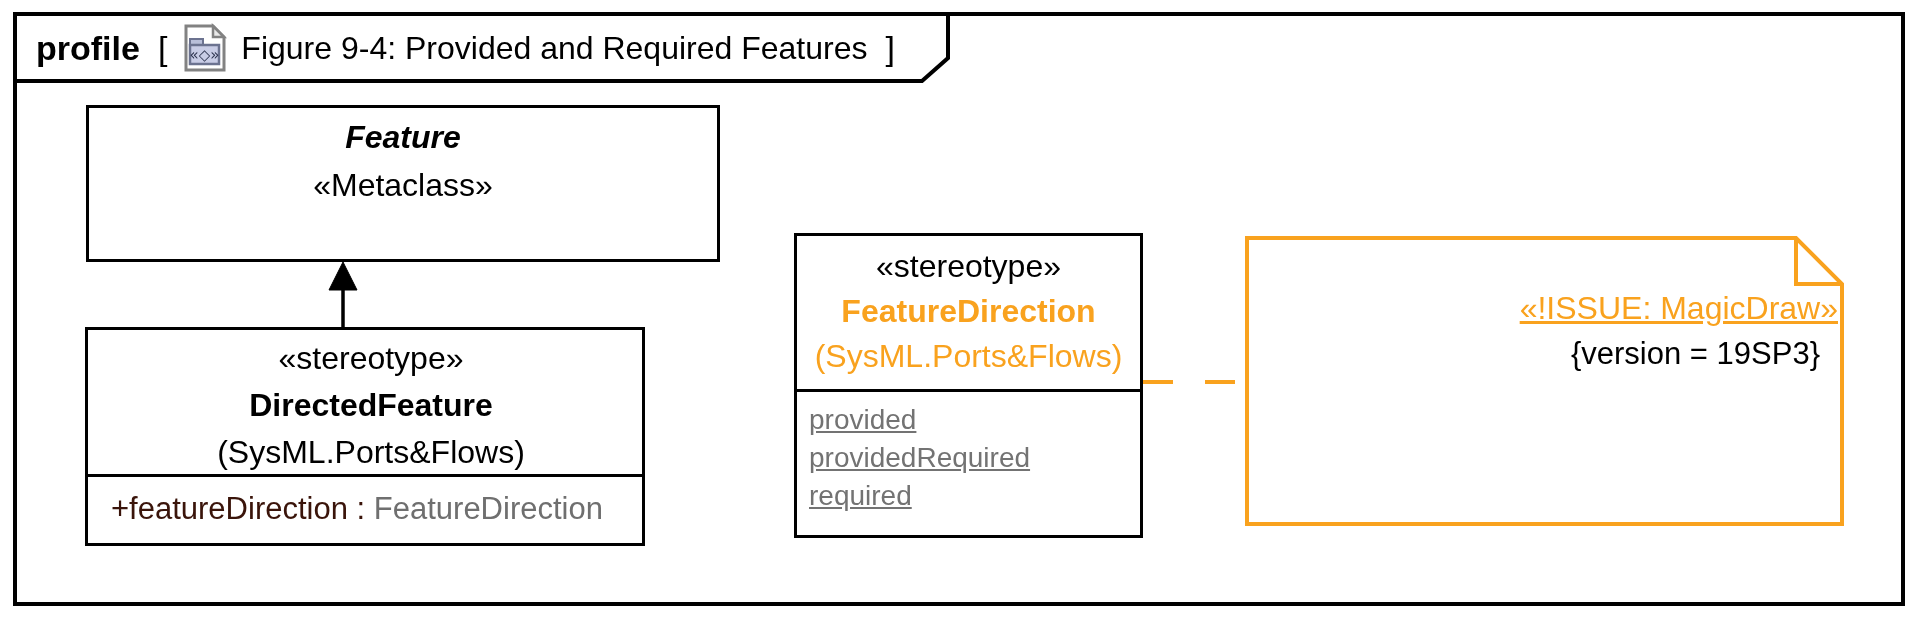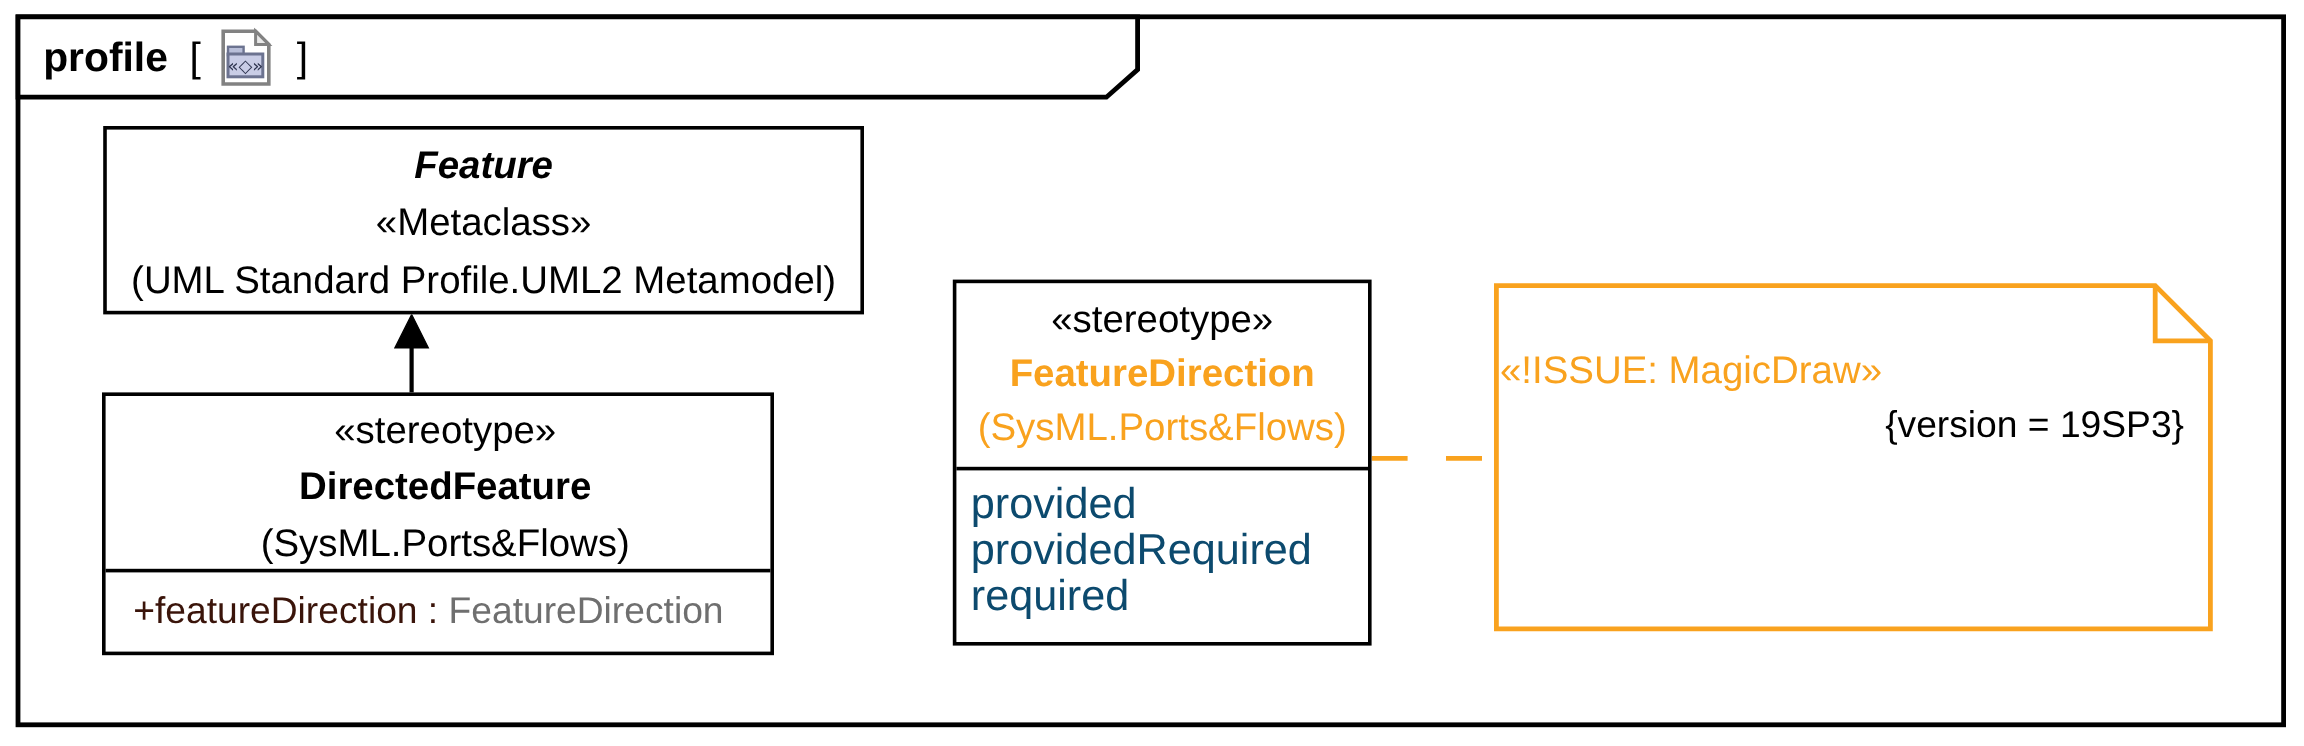--- a/index.html
+++ b/index.html
@@ -41,25 +41,25 @@
   .df-head{height:147px;border-bottom:3px solid #000;padding-top:5px;line-height:47px;padding-left:12px;}
   .df-attrs{height:63px;display:flex;align-items:center;padding-left:23px;font-size:31px;white-space:nowrap;}
   .attr-name{color:#3a140a;}
   .attr-sep{color:#3a140a;white-space:pre;}
   .attr-type{color:#6f6f6f;}
 
   .enum-box{left:794px;top:233px;width:349px;height:305px;}
   .enum-head{height:156px;border-bottom:3px solid #000;padding-top:8px;line-height:45px;}
   .enum-head .nm{color:#f9a21e;}
   .enum-head .pkg{color:#f9a21e;}
-  .enum-lits{padding:9px 0 0 12px;line-height:38px;font-size:36px;color:#0c4a6e;}
+  .enum-lits{padding:9px 0 0 12px;line-height:38px;font-size:28px;color:#737373;text-decoration:underline;}
 
   
   .note-text{position:absolute;left:1250px;top:238px;width:588px;}
-  .note-st{margin-top:52px;text-align:left;font-size:32px;color:#f9a21e;line-height:36px;}
+  .note-st{margin-top:52px;text-align:right;font-size:32px;color:#f9a21e;line-height:36px;text-decoration:underline;}
   .note-ver{margin-top:10px;text-align:right;padding-right:18px;font-size:31px;line-height:36px;color:#000000;}
   .note-body{margin-top:7px;padding-left:10px;font-size:32px;line-height:43px;color:#000;white-space:pre-line;}
 </style>
 </head>
 <body>
 
 <div class="canvas">
 
   <div class="frame"></div>
 
@@ -83,28 +83,28 @@
   <div class="tab-content">
     <span class="tab-kind">profile</span>
     <span class="tab-bracket">[</span>
     <svg class="tab-icon" viewBox="0 0 50 50">
       <path d="M7 3 H34 L45 14 V47 H7 Z" fill="#ffffff" stroke="#828282" stroke-width="3"></path>
       <path d="M34 3 L34 14 L45 14 Z" fill="#e9e9e9" stroke="#828282" stroke-width="2.5"></path>
       <rect x="11" y="16" width="13" height="7" fill="#b9bfd9" stroke="#6c7390" stroke-width="2"></rect>
       <rect x="11" y="22" width="29" height="19" fill="#c9cde6" stroke="#6c7390" stroke-width="2.5"></rect>
       <text x="25.5" y="37" font-size="15" text-anchor="middle" fill="#2f3550" font-family="'DejaVu Sans', sans-serif">«◇»</text>
     </svg>
+    <span class="tab-title">Figure 9-4: Provided and Required Features</span>
     <span class="tab-bracket">]</span>
   </div>
 
   <div class="uml-box feature-box">
     <div class="compartment-head">
       <span class="line nm">Feature</span>
       <span class="line st">«Metaclass»</span>
-      <span class="line pkg">(UML Standard Profile.UML2 Metamodel)</span>
     </div>
   </div>
 
   <div class="uml-box df-box">
     <div class="compartment-head df-head">
       <span class="line st">«stereotype»</span>
       <span class="line nm">DirectedFeature</span>
       <span class="line pkg">(SysML.Ports&amp;Flows)</span>
     </div>
     <div class="df-attrs">

